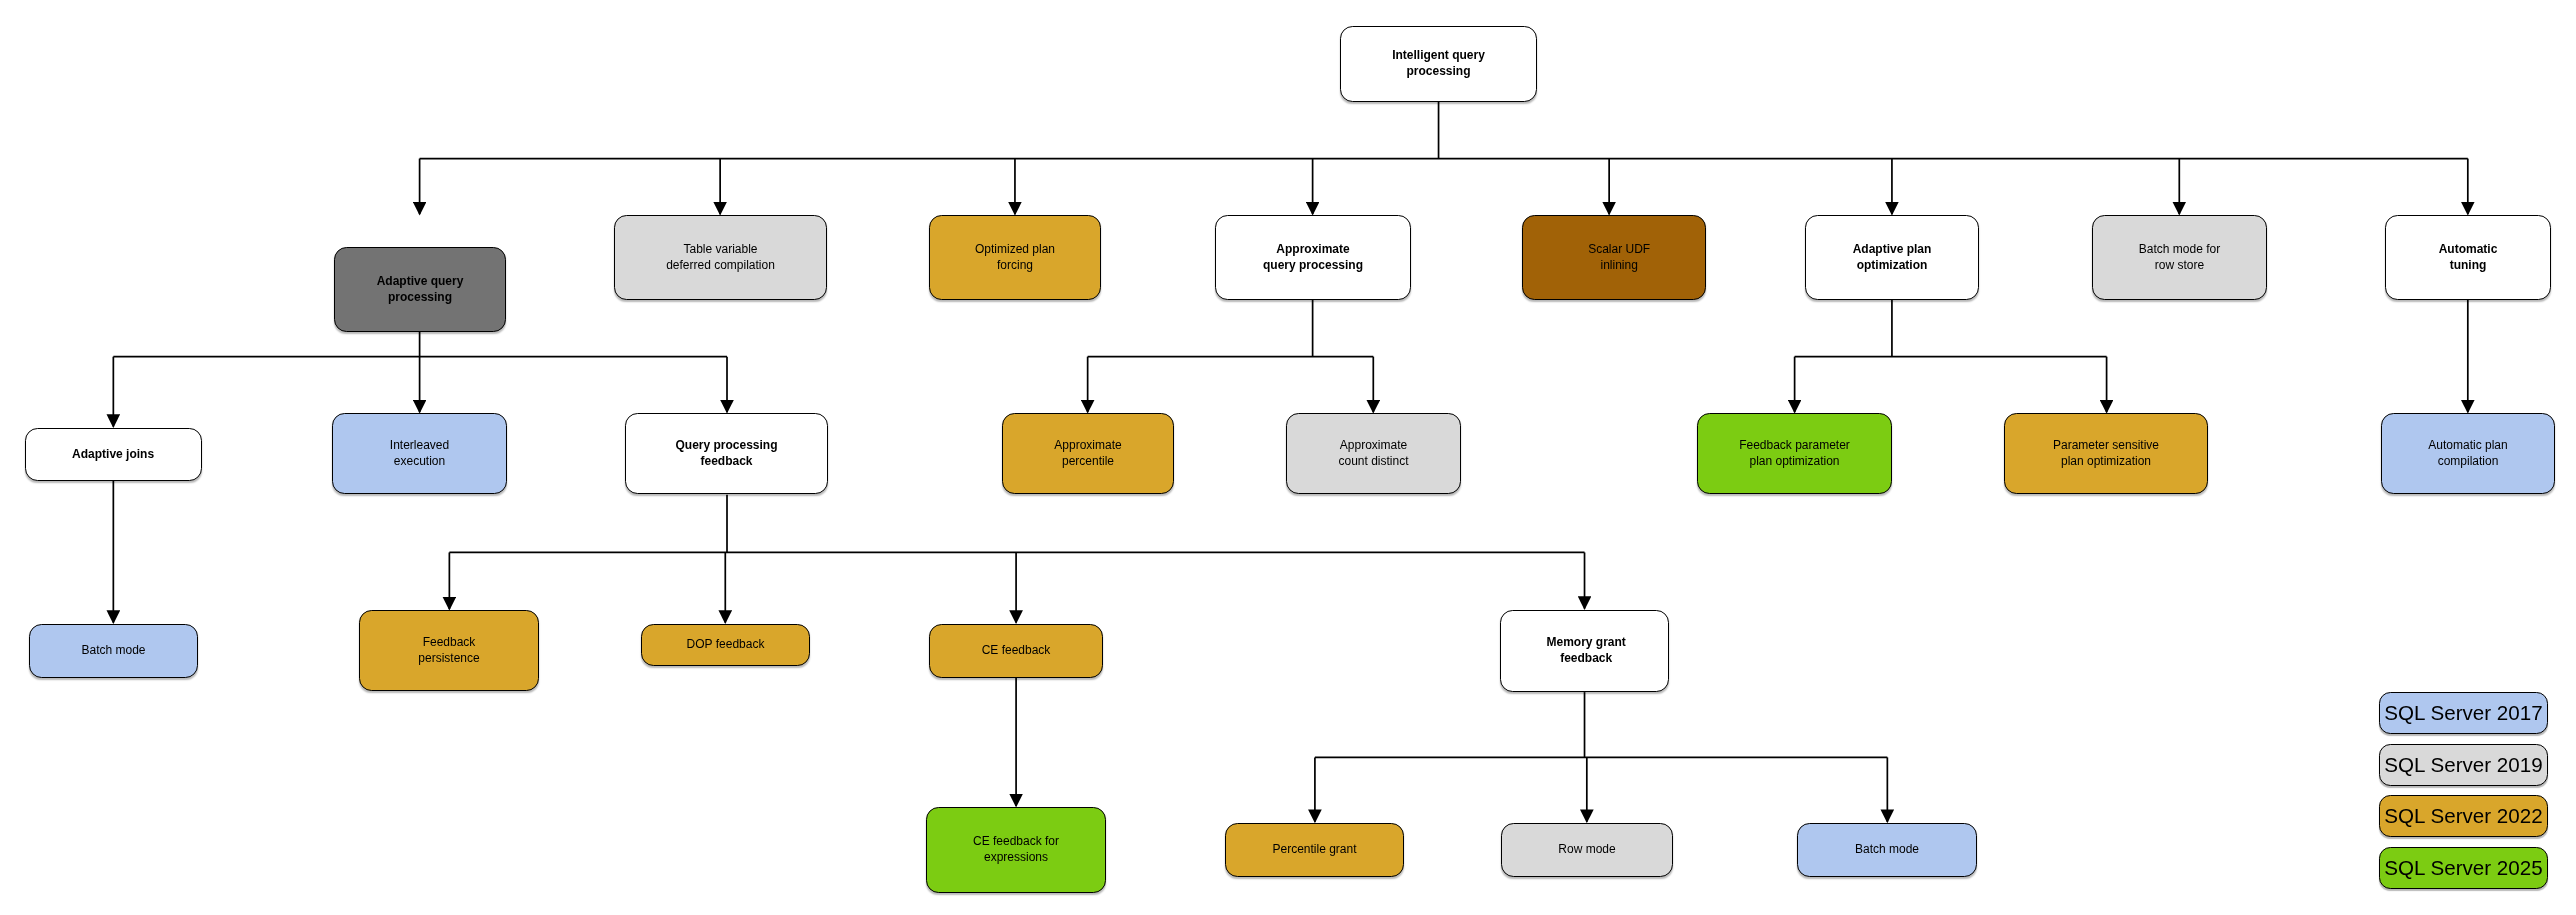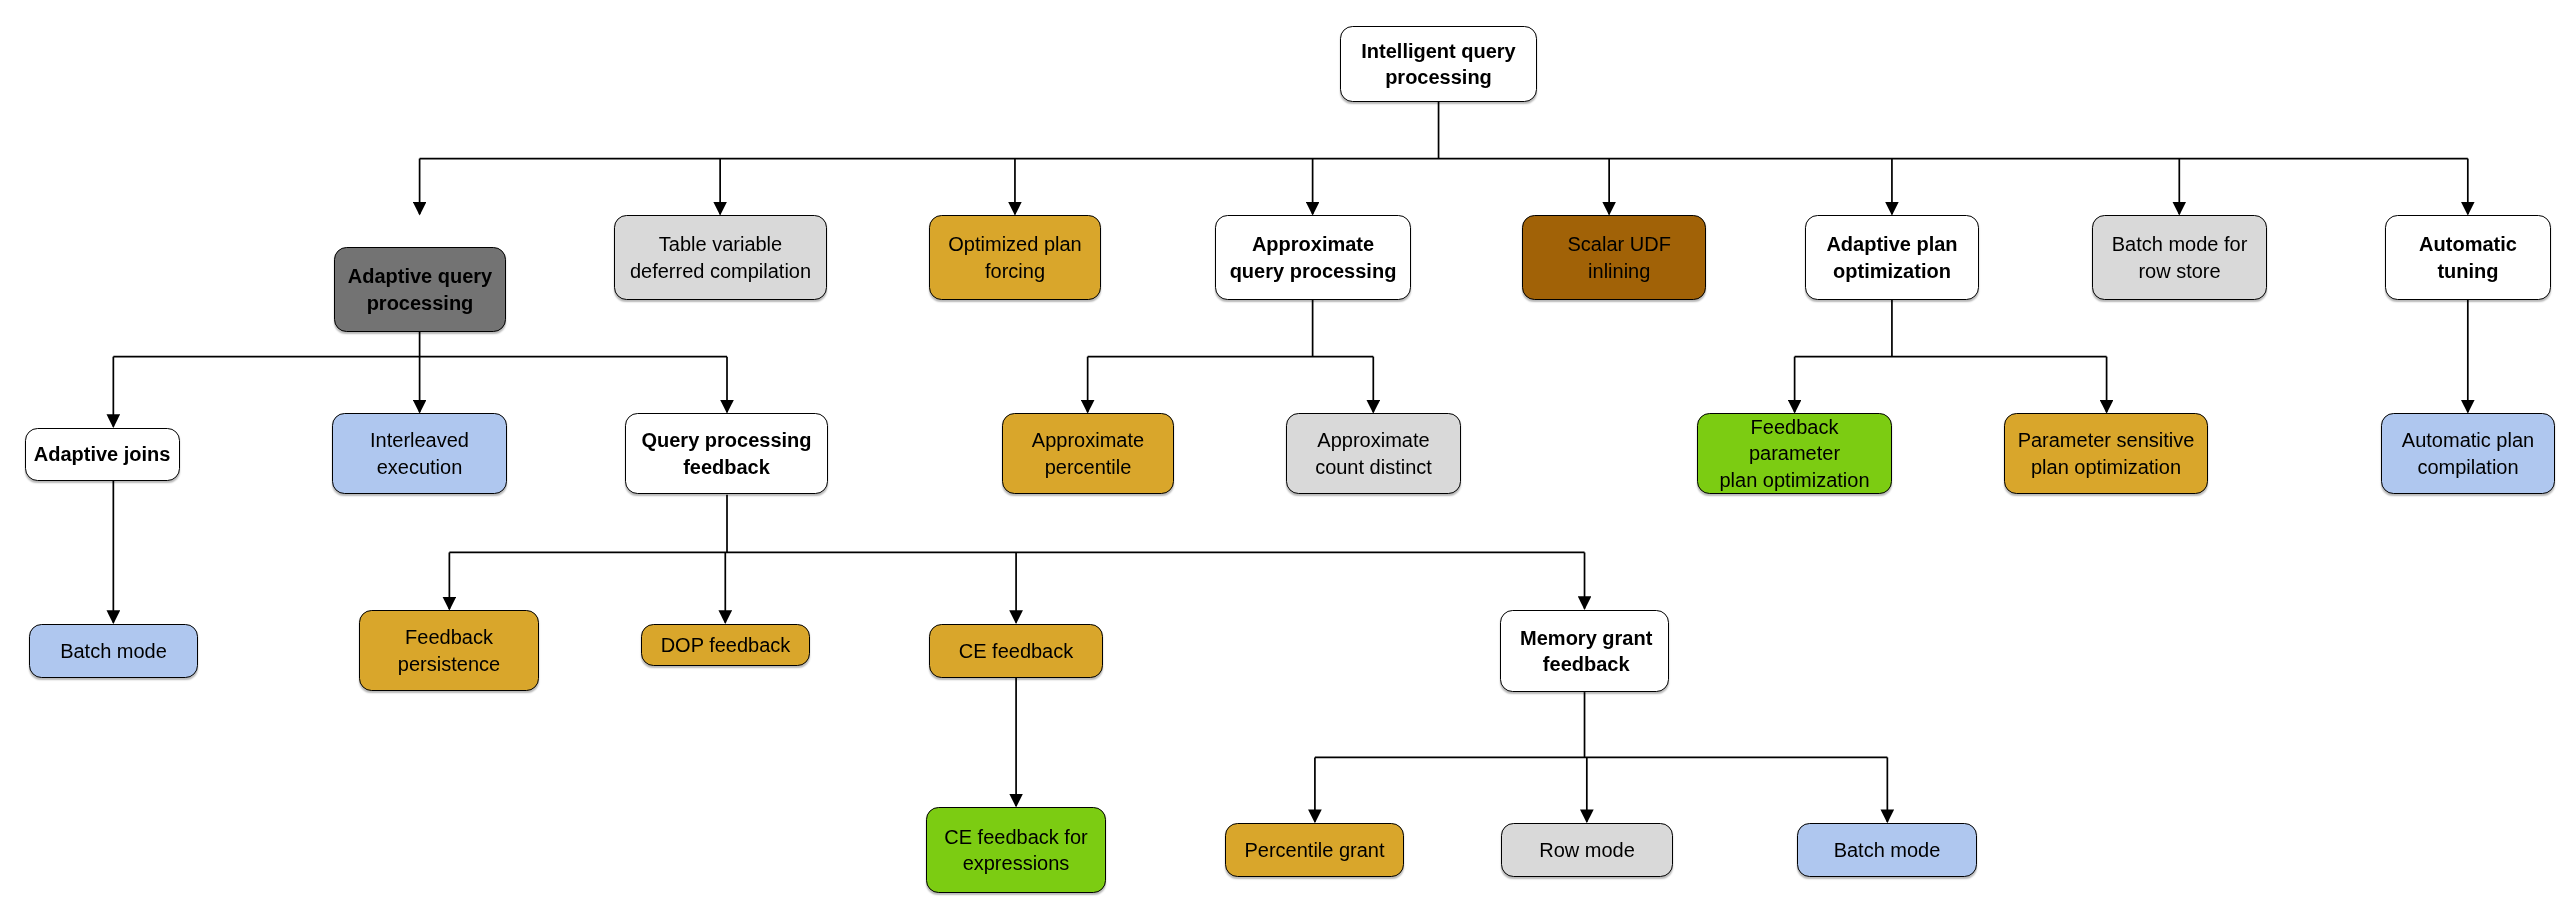--- a/index.html
+++ b/index.html
@@ -7,21 +7,21 @@
        font-family:"Liberation Sans", sans-serif;}
   #canvas{position:relative;width:2576px;height:916px;background:#ffffff;}
   #edges{position:absolute;left:0;top:0;width:2576px;height:916px;}
   .node{
     position:absolute;
     box-sizing:border-box;
     display:flex;align-items:center;justify-content:center;
     text-align:center;
     border:1.7px solid #000;
     border-radius:12.6px;
-    font-size:20px;line-height:1.32;color:#000;
+    font-size:12px;line-height:1.32;color:#000;
     white-space:pre-line;
     box-shadow:0 2.3px 1.7px -0.6px rgba(0,0,0,0.28);
     padding:2.3px 4.6px;
   }
   .node.category{font-weight:bold;}
   #legend{position:absolute;left:2379px;top:692px;width:169px;
           display:flex;flex-direction:column;gap:9.7px;}
   .legend-item{
     box-sizing:border-box;
     width:169px;height:42px;
@@ -94,21 +94,21 @@
       <div class="node category" style="left: 1215px; top: 215px; width: 196px; height: 85px; background: rgb(255, 255, 255); border-color: rgb(0, 0, 0);">Approximate
 query processing</div>
       <div class="node" style="left: 1522px; top: 215px; width: 184px; height: 85px; background: #a16207; border-color: rgb(0, 0, 0); padding-left: 15px;">Scalar UDF
 inlining</div>
       <div class="node category" style="left: 1805px; top: 215px; width: 174px; height: 85px; background: rgb(255, 255, 255); border-color: rgb(0, 0, 0);">Adaptive plan
 optimization</div>
       <div class="node" style="left: 2092px; top: 215px; width: 175px; height: 85px; background: rgb(217, 217, 217); border-color: rgb(0, 0, 0);">Batch mode for
 row store</div>
       <div class="node category" style="left: 2385px; top: 215px; width: 166px; height: 85px; background: rgb(255, 255, 255); border-color: rgb(0, 0, 0);">Automatic
 tuning</div>
-      <div class="node category" style="left: 24.6px; top: 428px; width: 155px; height: 53px; background: rgb(255, 255, 255); border-color: rgb(0, 0, 0);">Adaptive joins</div>
+      <div class="node category" style="left: 24.6px; top: 428px; width: 177px; height: 53px; background: rgb(255, 255, 255); border-color: rgb(0, 0, 0);">Adaptive joins</div>
       <div class="node" style="left: 332px; top: 413px; width: 175px; height: 81px; background: rgb(175, 199, 239); border-color: rgb(0, 0, 0);">Interleaved
 execution</div>
       <div class="node category" style="left: 625px; top: 413px; width: 203px; height: 81px; background: rgb(255, 255, 255); border-color: rgb(0, 0, 0);">Query processing
 feedback</div>
       <div class="node" style="left: 1002px; top: 413px; width: 172px; height: 81px; background: rgb(217, 166, 43); border-color: rgb(0, 0, 0);">Approximate
 percentile</div>
       <div class="node" style="left: 1286px; top: 413px; width: 175px; height: 81px; background: rgb(217, 217, 217); border-color: rgb(0, 0, 0);">Approximate
 count distinct</div>
       <div class="node" style="left: 1697px; top: 413px; width: 195px; height: 81px; background: rgb(124, 204, 18); border-color: rgb(0, 0, 0);">Feedback parameter
 plan optimization</div>
@@ -123,14 +123,20 @@
       <div class="node" style="left: 929px; top: 624px; width: 174px; height: 54px; background: rgb(217, 166, 43); border-color: rgb(0, 0, 0);">CE feedback</div>
       <div class="node category" style="left: 1500px; top: 610px; width: 169px; height: 82px; background: rgb(255, 255, 255); border-color: rgb(0, 0, 0); padding-left: 8px;">Memory grant
 feedback</div>
       <div class="node" style="left: 926px; top: 807px; width: 180px; height: 86px; background: rgb(124, 204, 18); border-color: rgb(0, 0, 0);">CE feedback for
 expressions</div>
       <div class="node" style="left: 1225px; top: 823px; width: 179px; height: 54px; background: rgb(217, 166, 43); border-color: rgb(0, 0, 0);">Percentile grant</div>
       <div class="node" style="left: 1501px; top: 823px; width: 172px; height: 54px; background: rgb(217, 217, 217); border-color: rgb(0, 0, 0);">Row mode</div>
       <div class="node" style="left: 1797px; top: 823px; width: 180px; height: 54px; background: rgb(175, 199, 239); border-color: rgb(0, 0, 0);">Batch mode</div>
     </div>
 
+  <div id="legend">
+      <div class="legend-item" style="background: rgb(175, 199, 239); border-color: rgb(0, 0, 0);">SQL Server 2017</div>
+      <div class="legend-item" style="background: rgb(217, 217, 217); border-color: rgb(0, 0, 0);">SQL Server 2019</div>
+      <div class="legend-item" style="background: rgb(217, 166, 43); border-color: rgb(0, 0, 0);">SQL Server 2022</div>
+      <div class="legend-item" style="background: rgb(124, 204, 18); border-color: rgb(0, 0, 0);">SQL Server 2025</div>
+    </div>
 </div>
 
 
 </body></html>

